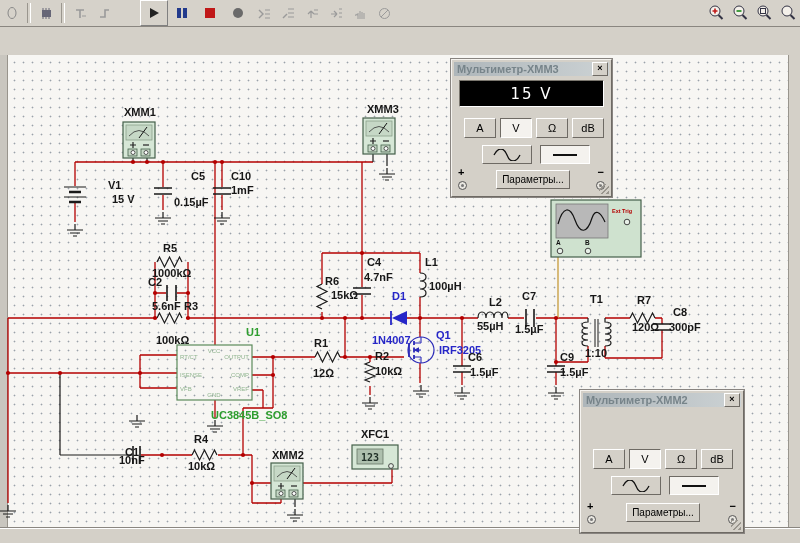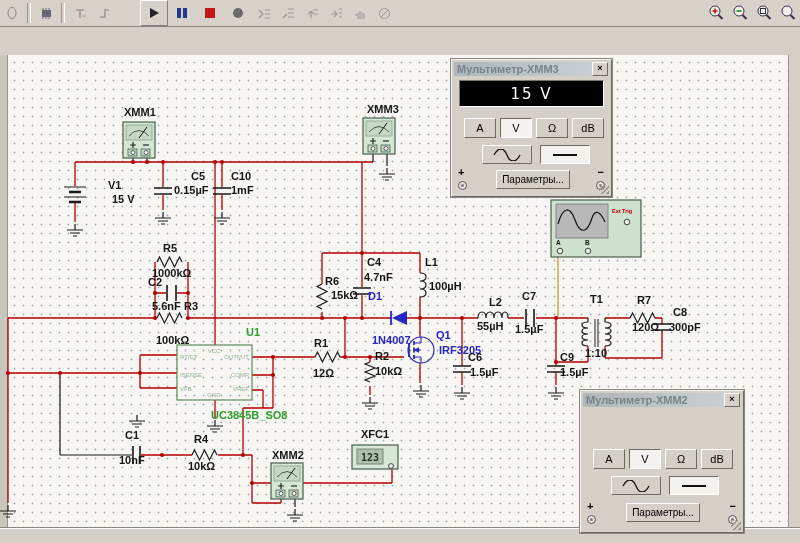--- a/index.html
+++ b/index.html
@@ -515,39 +515,39 @@
     <use href="#g-dot" x="162" y="455"></use>
       <use href="#g-dot" x="252" y="483"></use>
       <use href="#g-dot" x="556" y="362"></use>
   </g>
 </svg>
 
 <span class="lbl" style="left:108px;top:179px">V1</span>
 <span class="lbl" style="left:112px;top:193px">15 V</span>
 <span class="lbl" style="left:124px;top:106px">XMM1</span>
 <span class="lbl" style="left:191px;top:170px">C5</span>
-<span class="lbl" style="left:174px;top:184px">0.15µF</span>
+<span class="lbl" style="left:174px;top:196px">0.15µF</span>
 <span class="lbl" style="left:231px;top:170px">C10</span>
 <span class="lbl" style="left:231px;top:184px">1mF</span>
 <span class="lbl" style="left:367px;top:103px">XMM3</span>
 <span class="lbl" style="left:163px;top:242px">R5</span>
 <span class="lbl" style="left:152px;top:267px">1000kΩ</span>
 <span class="lbl" style="left:148px;top:276px">C2</span>
 <span class="lbl" style="left:152px;top:300px">5.6nF</span>
 <span class="lbl" style="left:184px;top:300px">R3</span>
 <span class="lbl" style="left:156px;top:334px">100kΩ</span>
 <span class="lbl g" style="left:246px;top:326px">U1</span>
 <span class="lbl g" style="left:211px;top:409px">UC3845B_SO8</span>
 <span class="lbl" style="left:325px;top:275px">R6</span>
 <span class="lbl" style="left:331px;top:289px">15kΩ</span>
 <span class="lbl" style="left:367px;top:256px">C4</span>
 <span class="lbl" style="left:364px;top:271px">4.7nF</span>
 <span class="lbl" style="left:425px;top:256px">L1</span>
 <span class="lbl" style="left:429px;top:280px">100µH</span>
-<span class="lbl b" style="left:368px;top:290px">D1</span>
+<span class="lbl b" style="left:392px;top:290px">D1</span>
 <span class="lbl b" style="left:372px;top:334px">1N4007</span>
 <span class="lbl b" style="left:436px;top:329px">Q1</span>
 <span class="lbl b" style="left:439px;top:344px">IRF3205</span>
 <span class="lbl" style="left:314px;top:337px">R1</span>
 <span class="lbl" style="left:313px;top:367px">12Ω</span>
 <span class="lbl" style="left:375px;top:350px">R2</span>
 <span class="lbl" style="left:375px;top:365px">10kΩ</span>
 <span class="lbl" style="left:489px;top:296px">L2</span>
 <span class="lbl" style="left:477px;top:320px">55µH</span>
 <span class="lbl" style="left:522px;top:290px">C7</span>
@@ -555,21 +555,21 @@
 <span class="lbl" style="left:468px;top:351px">C6</span>
 <span class="lbl" style="left:470px;top:366px">1.5µF</span>
 <span class="lbl" style="left:560px;top:351px">C9</span>
 <span class="lbl" style="left:560px;top:366px">1.5µF</span>
 <span class="lbl" style="left:590px;top:293px">T1</span>
 <span class="lbl" style="left:585px;top:347px">1:10</span>
 <span class="lbl" style="left:637px;top:294px">R7</span>
 <span class="lbl" style="left:632px;top:321px">120Ω</span>
 <span class="lbl" style="left:673px;top:306px">C8</span>
 <span class="lbl" style="left:669px;top:321px">300pF</span>
-<span class="lbl" style="left:125px;top:429px">C1</span>
+<span class="lbl" style="left:125px;top:446px">C1</span>
 <span class="lbl" style="left:119px;top:454px">10nF</span>
 <span class="lbl" style="left:194px;top:433px">R4</span>
 <span class="lbl" style="left:188px;top:460px">10kΩ</span>
 <span class="lbl" style="left:272px;top:449px">XMM2</span>
 <span class="lbl" style="left:361px;top:428px">XFC1</span>
 <span class="disp7" style="left:361px;top:452px">123</span>
 
 <div class="mm-win" style="left:451px;top:59px;width:159px;height:136px">
   <div class="mm-title">
     <span class="t">Мультиметр-XMM3</span>

